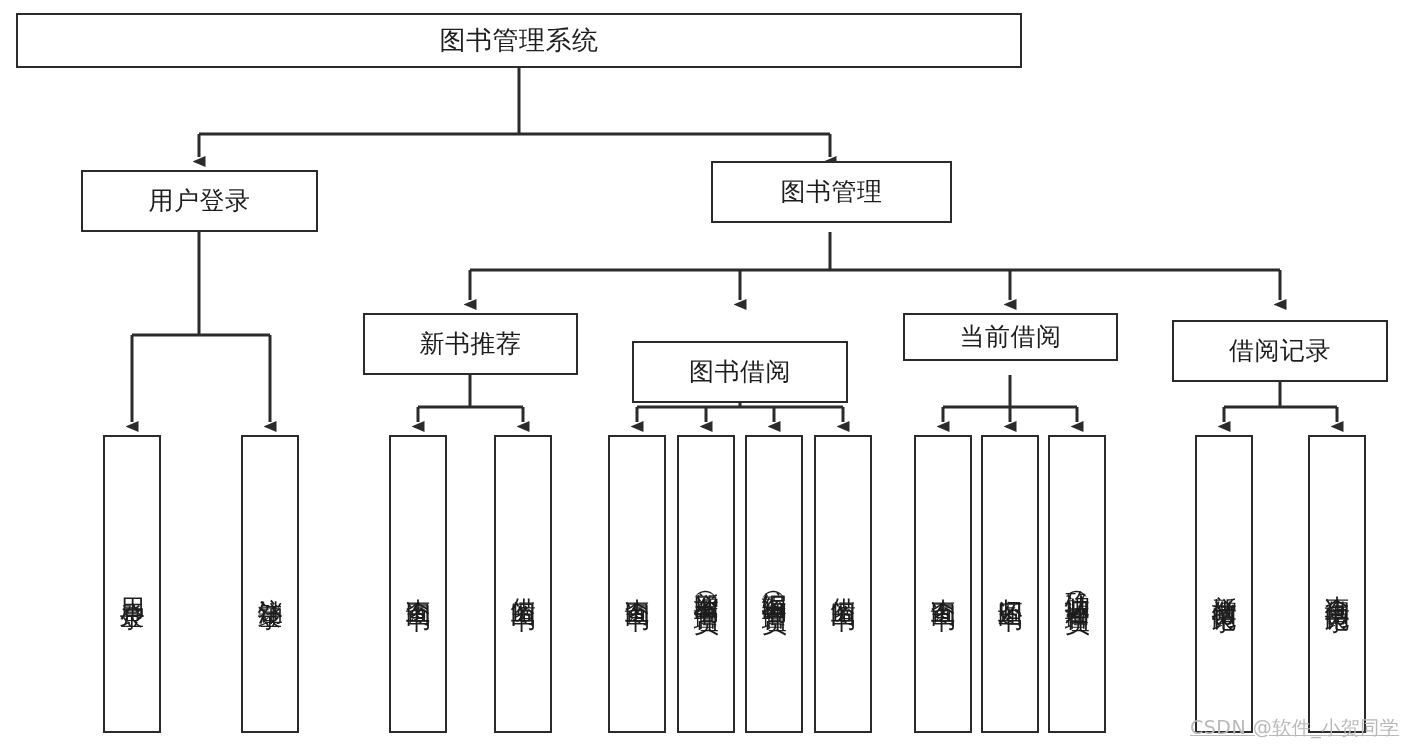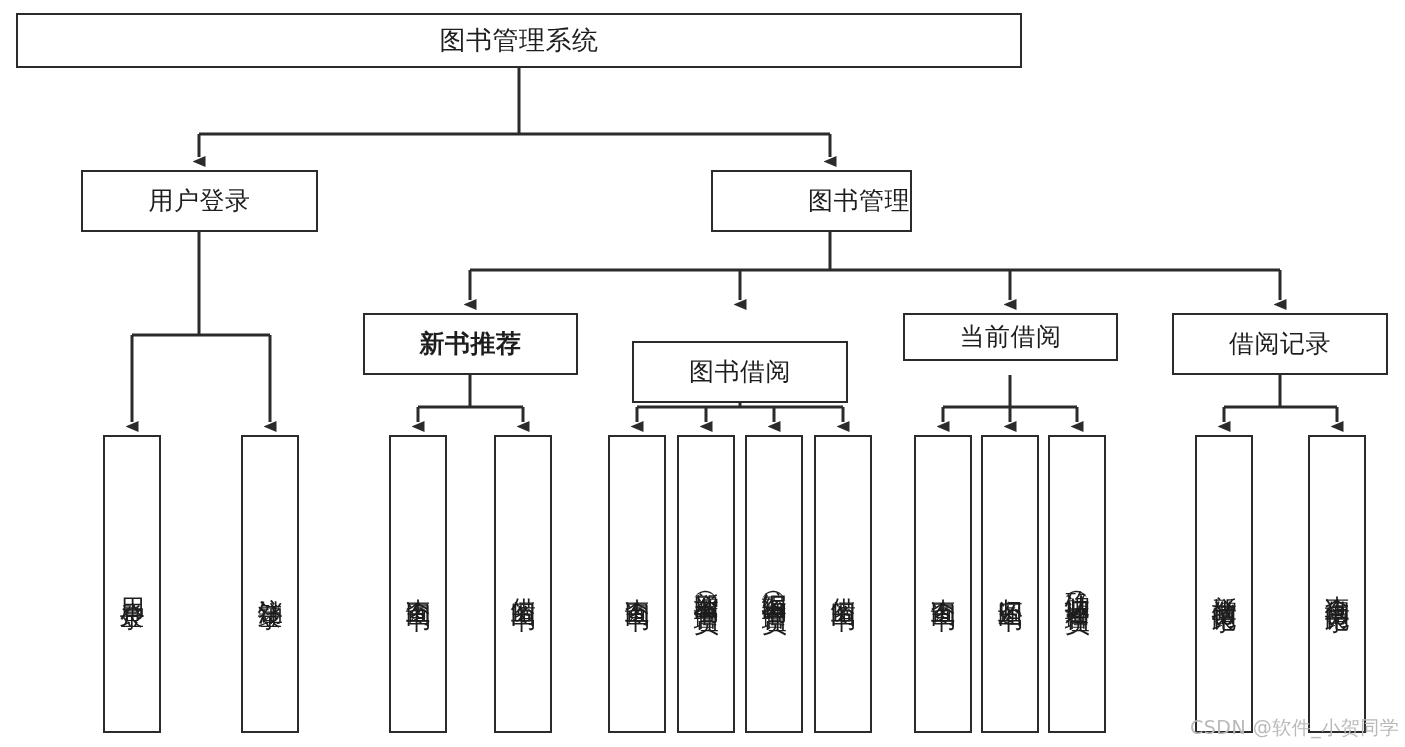--- a/index.html
+++ b/index.html
@@ -64,20 +64,21 @@
     line-height: 1.02;
     letter-spacing: 3px;
   }
   .watermark {
     position: absolute;
     font-size: 19px;
     color: #b9b9b9;
     white-space: nowrap;
     z-index: 3;
     letter-spacing: 0.5px;
+    text-decoration: underline;
   }
 </style>
 </head>
 <body>
 
 <div id="diagram">
 
   <svg id="edges" viewBox="0 0 1405 747" width="1405" height="747">
     <defs>
       <marker id="arrow" markerWidth="11" markerHeight="13" refX="1" refY="6.5" orient="auto" markerUnits="userSpaceOnUse">
@@ -129,34 +130,34 @@
     </g>
   </svg>
 
   <div class="node horiz root" style="left:16px; top:13px; width:1006px; height:55px;">
     <span class="label">图书管理系统</span>
   </div>
 
   <div class="node horiz" style="left:81px; top:170px; width:237px; height:62px;">
     <span class="label">用户登录</span>
   </div>
-  <div class="node horiz" style="left:711px; top:170px; width:201px; height:62px;justify-content:flex-end;">
+  <div class="node horiz" style="left:711px; top:161px; width:241px; height:62px;">
     <span class="label">图书管理</span>
   </div>
 
-  <div class="node horiz" style="left:363px; top:313px; width:215px; height:62px;font-weight:bold;">
+  <div class="node horiz" style="left:363px; top:313px; width:215px; height:62px;">
     <span class="label">新书推荐</span>
   </div>
   <div class="node horiz" style="left:632px; top:313px; width:216px; height:62px;margin-top:28px;">
     <span class="label">图书借阅</span>
   </div>
   <div class="node horiz" style="left:903px; top:313px; width:215px; height:48px;">
     <span class="label">当前借阅</span>
   </div>
-  <div class="node horiz" style="left:1172px; top:313px; width:216px; height:62px;">
+  <div class="node horiz" style="left:1172px; top:320px; width:216px; height:62px;">
     <span class="label">借阅记录</span>
   </div>
 
   <div class="node vert" style="left:103px; top:435px; width:58px; height:298px;">
     <span class="label">用户登录</span>
   </div>
   <div class="node vert" style="left:241px; top:435px; width:58px; height:298px;">
     <span class="label">注销登录</span>
   </div>
 

